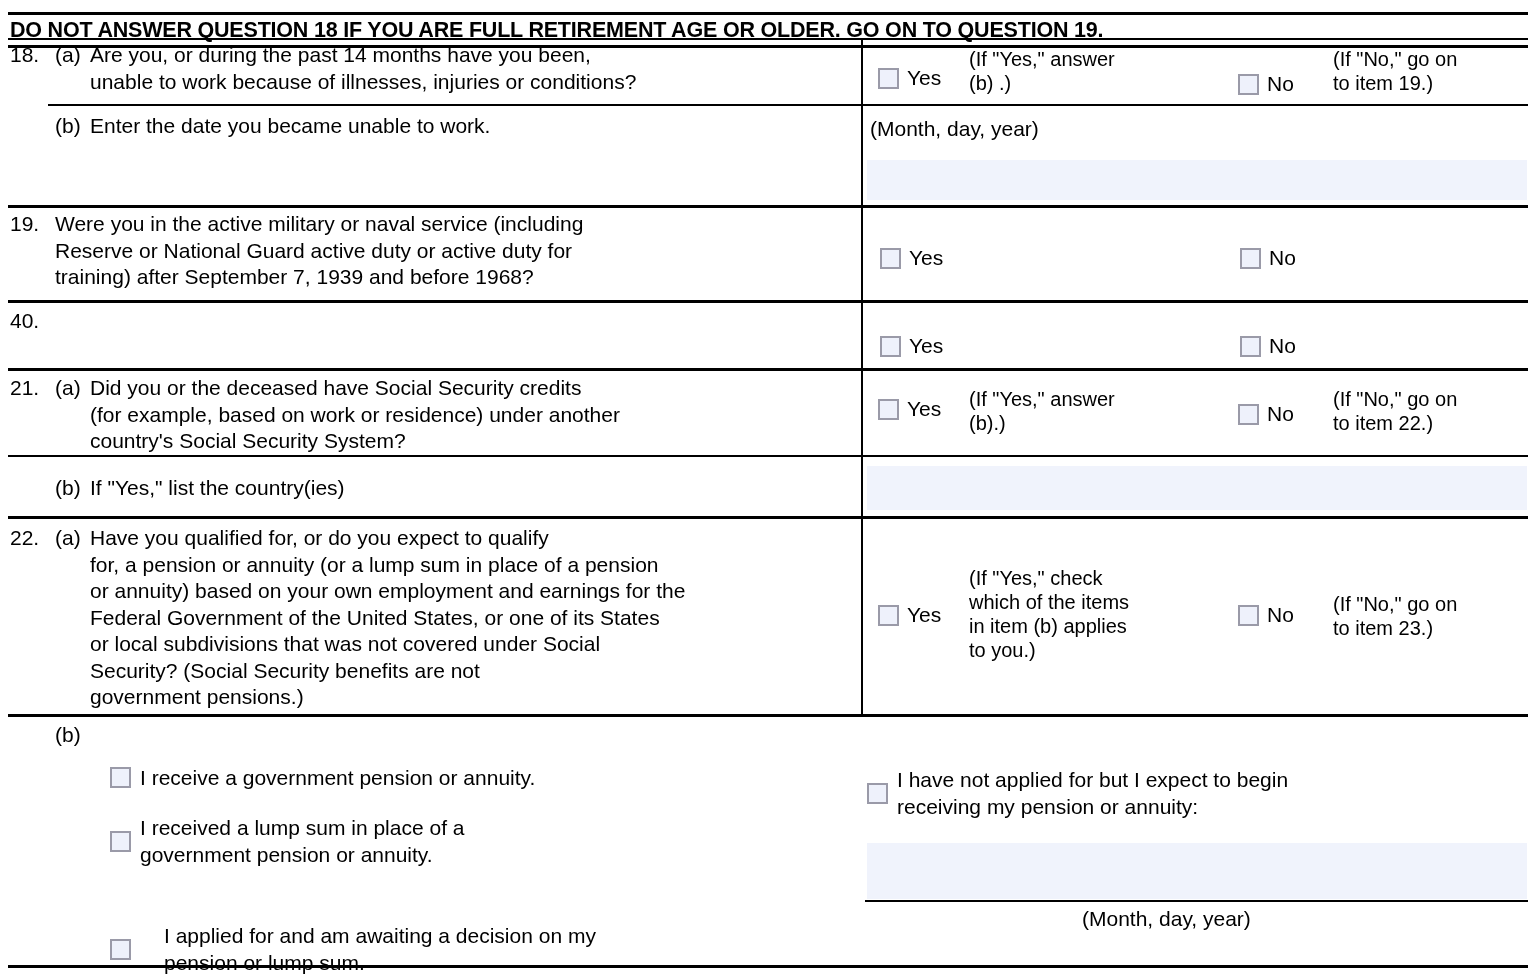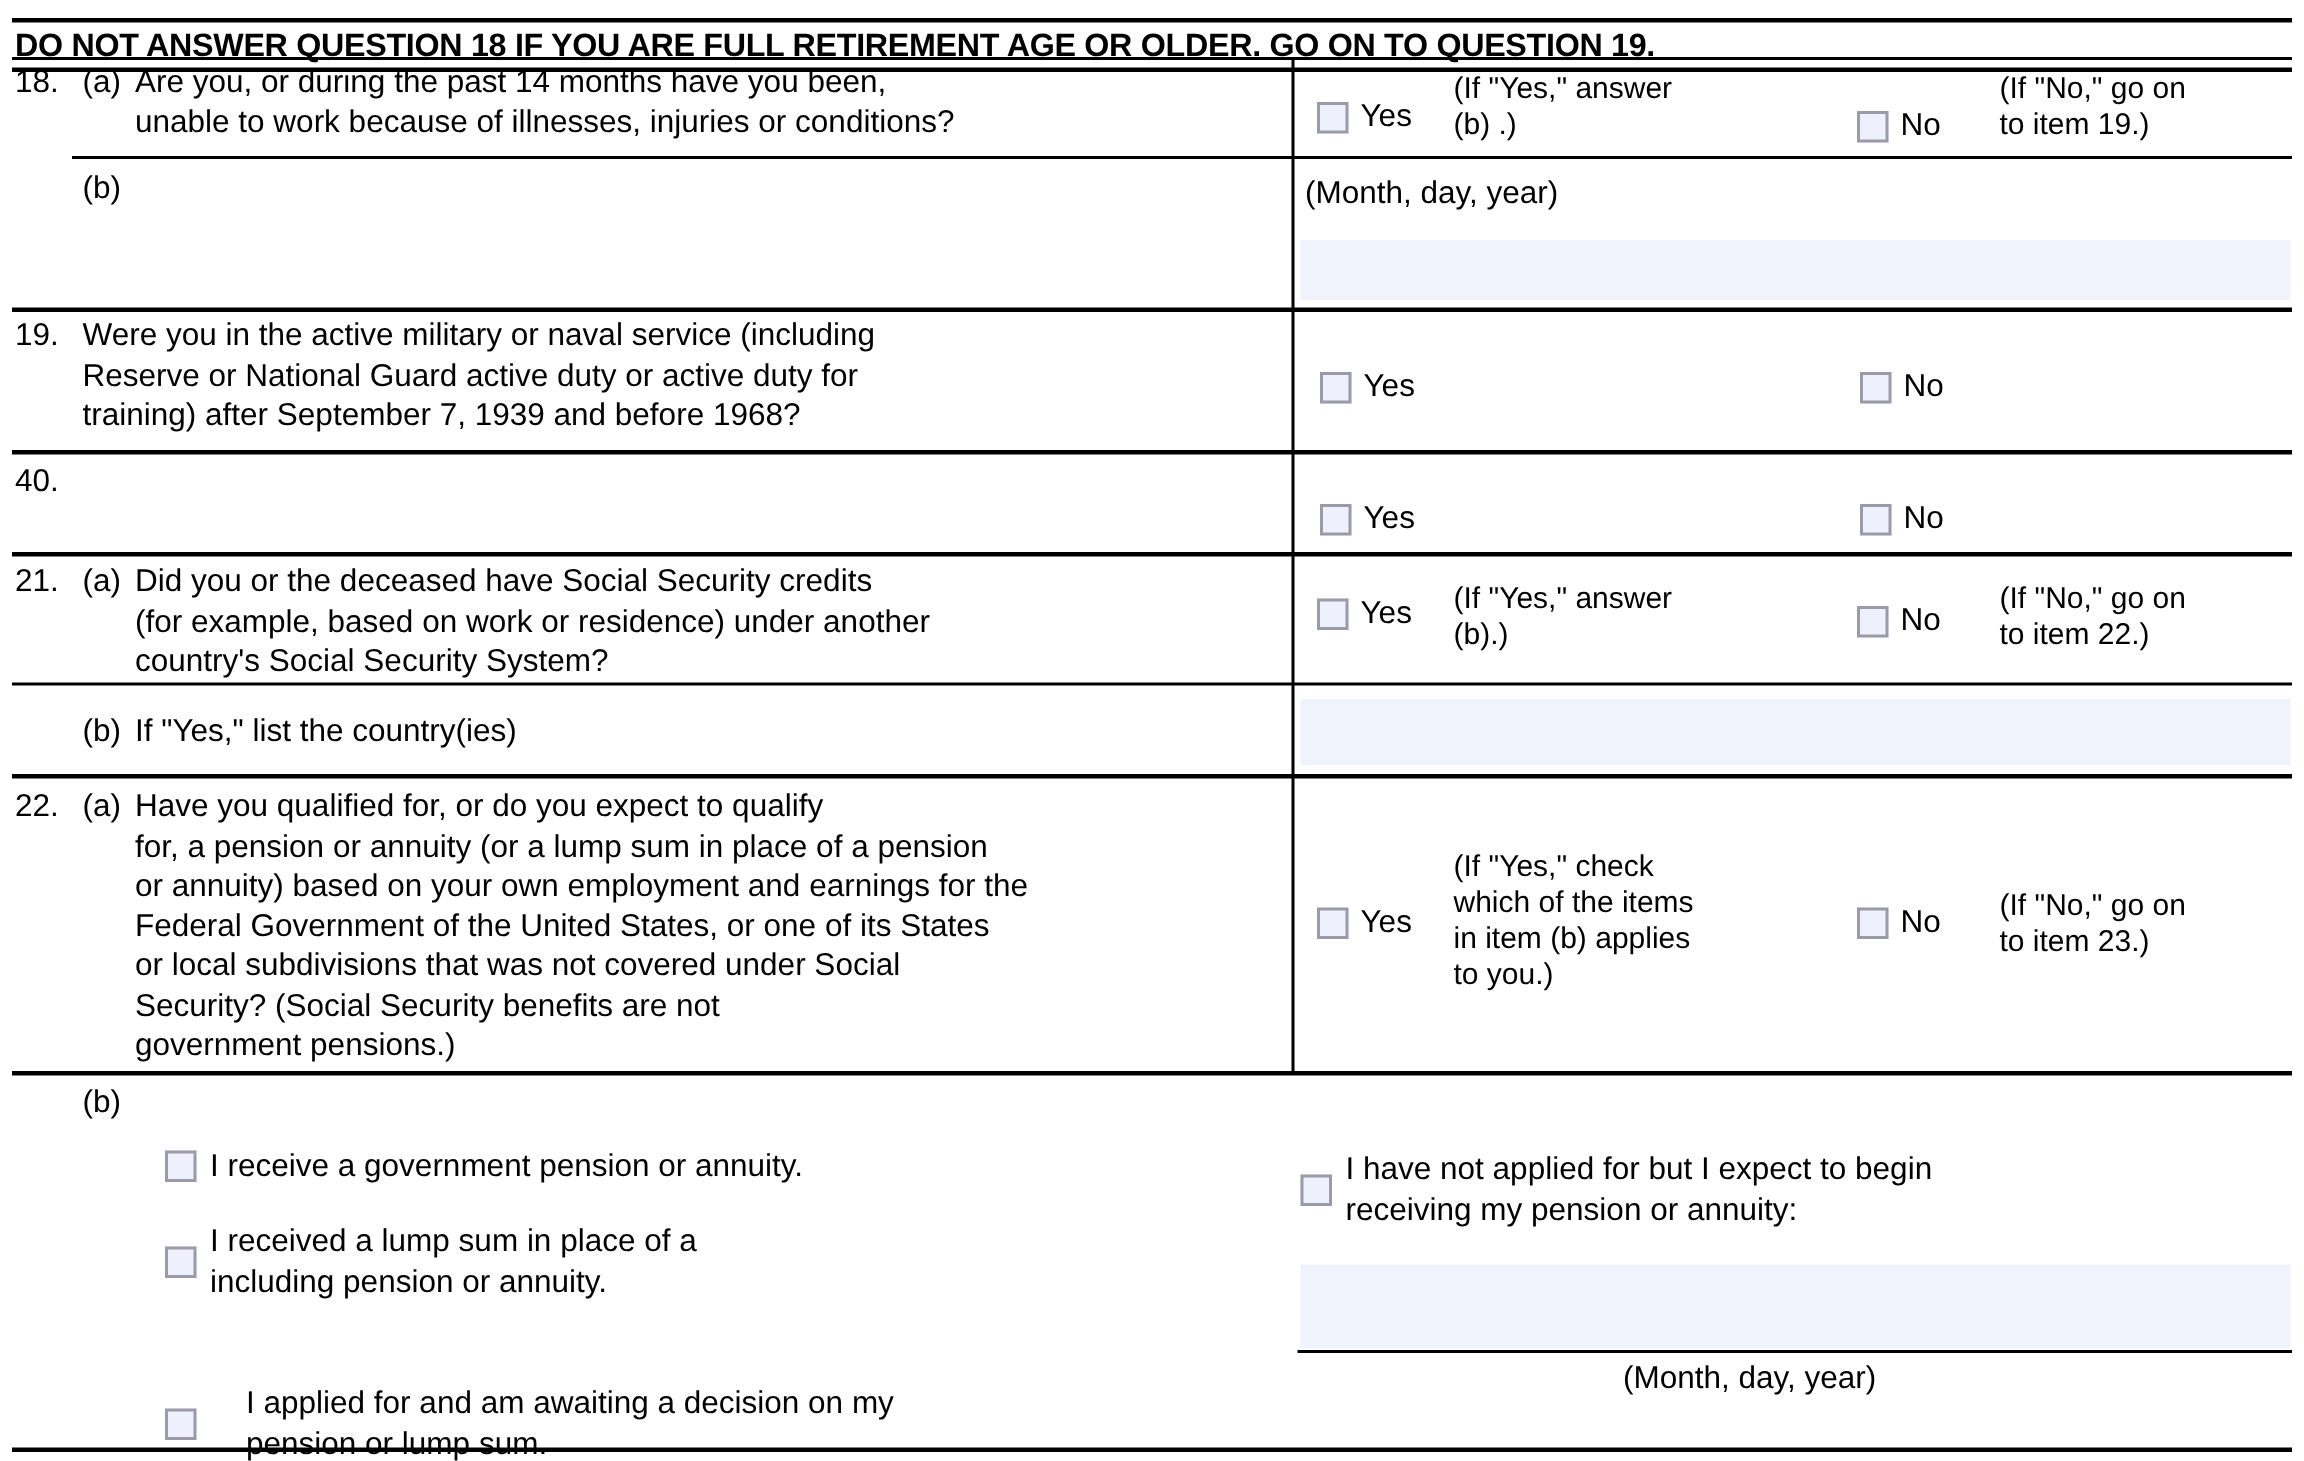--- a/index.html
+++ b/index.html
@@ -152,20 +152,21 @@
     <span class="cb"></span>
     <span class="cblabel">No</span>
   </div>
   <div class="note" style="left:1333px; top:47px;">(If "No," go on
 to item 19.)</div>
 
   <div class="rule" style="left:48px; top:104px; width:814px;"></div>
   <div class="rule" style="left:861px; top:104px; width:667px;"></div>
 
   <div class="qtext" style="left:55px; top:113px;">(b)</div>
+  <div class="qtext" style="left:90px; top:113px;">Enter the date you became unable to work.</div>
 
   <div class="field-cap" style="left:870px; top:117px;">(Month, day, year)</div>
   <div class="field" style="left:867px; top:160px; width:660px; height:40px;"></div>
 
   <div class="rule thick" style="left:8px; top:205px; width:1520px;"></div>
 
   <div class="qnum" style="left:10px; top:211px;">19.</div>
   <div class="qtext" style="left:55px; top:211px;">Were you in the active military or naval service (including
 Reserve or National Guard active duty or active duty for
 training) after September 7, 1939 and before 1968?</div>
@@ -256,21 +257,21 @@
   <div class="qtext" style="left:55px; top:722px;">(b)</div>
 
   <div class="optrow" style="left:110px; top:764px; width:720px;">
     <span class="cb"></span>
     <span class="opttext">I receive a government pension or annuity.</span>
   </div>
 
   <div class="optrow" style="left:110px; top:814px; width:720px;">
     <span class="cb" style="margin-top:17px;"></span>
     <span class="opttext">I received a lump sum in place of a
-including pension or annuity.</span>
+government pension or annuity.</span>
   </div>
 
   <div class="optrow" style="left:110px; top:922px; width:720px;gap:24px;">
     <span class="cb" style="margin-top:17px;"></span>
     <span class="opttext">I applied for and am awaiting a decision on my
 pension or lump sum.</span>
   </div>
 
   <div class="optrow" style="left:867px; top:766px; width:640px;">
     <span class="cb" style="margin-top:17px;"></span>

